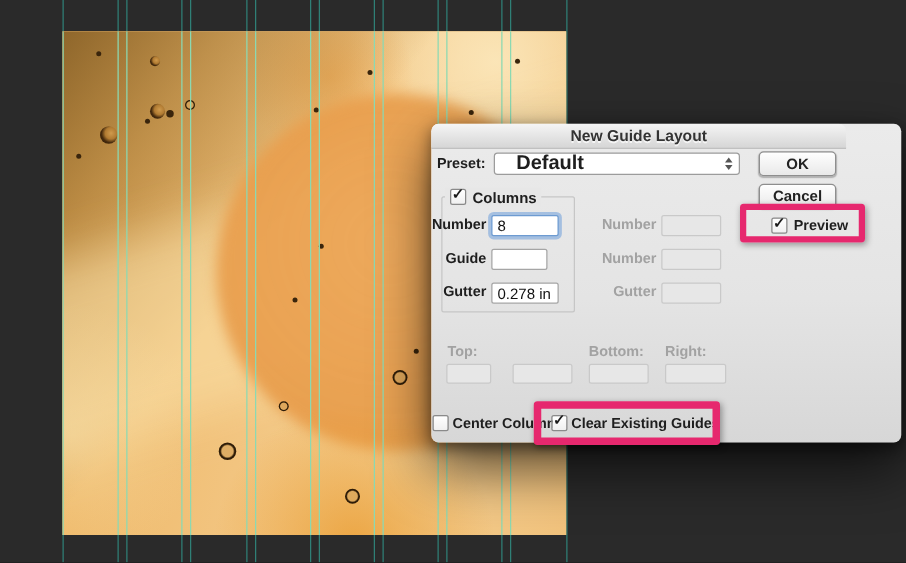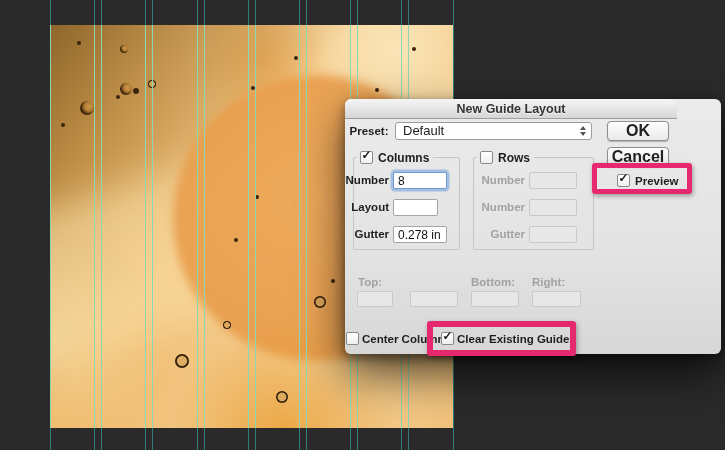--- a/index.html
+++ b/index.html
@@ -57,33 +57,33 @@
     border-bottom:1px solid #9f9f9f;
     text-align:center; font-size:12.5px; font-weight:700; line-height:20px; color:#333;
     text-shadow:0 1px 0 rgba(255,255,255,.7);
   }
   .lbl { position:absolute; font-size:11.5px; font-weight:700; color:#1e1e1e; white-space:nowrap; }
   .lbl.dis { color:#a2a2a2;text-align:center; }
 
   .combo {
     position:absolute; left:50px; top:23px; width:197px; height:18px;
     background:#fff; border:1px solid #9c9c9c; border-radius:3px;
-    font-size:13px; font-weight:400; line-height:16px; padding-left:7px;
+    font-size:16px; font-weight:700; line-height:16px; padding-left:17px;
   }
   .stepper { position:absolute; right:5px; top:50%; transform:translateY(-50%);
     display:flex; flex-direction:column; gap:2px; }
   .tri-up { width:0;height:0;border-left:3.5px solid transparent;border-right:3.5px solid transparent;border-bottom:4.5px solid #555; }
   .tri-down { width:0;height:0;border-left:3.5px solid transparent;border-right:3.5px solid transparent;border-top:4.5px solid #555; }
 
   .btn {
     position:absolute; left:262px; width:62px; height:20px;
     border:1px solid #8e8e8e; border-radius:4px;
     background:linear-gradient(180deg,#fefefe,#e9e9e9);
     box-shadow:inset 0 1px 0 rgba(255,255,255,.8), 0 1px 1px rgba(0,0,0,.25);
-    font-size:16px; font-weight:700; text-align:center; line-height:18px; color:#222;
+    font-size:12px; font-weight:700; text-align:center; line-height:18px; color:#222;
   }
   #btn-ok { top:22px; }
   #btn-cancel { top:48px; }
 
   .cb {
     position:absolute; width:13px; height:13px;
     background:linear-gradient(180deg,#ffffff,#f0f0f0);
     border:1px solid #8a8a8a; border-radius:2px;
     font-size:12px; font-weight:900; line-height:11px; text-align:center; color:#1a1a1a;
   }
@@ -208,31 +208,25 @@
     <div class="lbl" style="left:290px; top:76px;">Preview</div>
 
     <div class="group" id="grp-columns">
       <div class="legend">
         <span class="cb"><span class="check">✓</span></span>
         <span class="gl">Columns</span>
       </div>
     </div>
     <div class="lbl" style="left:0; top:75px; width:44px; text-align:right;">Number</div>
     <input class="field focused" style="left: 48px; top: 73px; width: 54px;" value="8">
-    <div class="lbl" style="left:0; top:102px; width:44px; text-align:right;">Layout</div>
+    <div class="lbl" style="left:0; top:102px; width:44px; text-align:right;">Guide</div>
     <input class="field" style="left: 48px; top: 100px; width: 45px;" value="">
     <div class="lbl" style="left:0; top:129px; width:44px; text-align:right;">Gutter</div>
     <input class="field" style="left: 48px; top: 127px; width: 54px;" value="0.278 in">
 
-    <div class="group" id="grp-rows">
-      <div class="legend">
-        <span class="cb"></span>
-        <span class="gl">Rows</span>
-      </div>
-    </div>
     <div class="lbl dis" style="left:128px; top:75px; width:52px; text-align:right;">Number</div>
     <input class="field dis" style="left: 184px; top: 73px; width: 48px;">
     <div class="lbl dis" style="left:128px; top:102px; width:52px; text-align:right;">Number</div>
     <input class="field dis" style="left: 184px; top: 100px; width: 48px;">
     <div class="lbl dis" style="left:128px; top:129px; width:52px; text-align:right;">Gutter</div>
     <input class="field dis" style="left: 184px; top: 127px; width: 48px;">
 
     <div class="lbl dis" style="left:13px; top:177px;">Top:</div>
     <div class="lbl dis" style="left:76px; top:177px;margin-top:16px;">Left:</div>
     <div class="lbl dis" style="left:126px; top:177px;">Bottom:</div>

